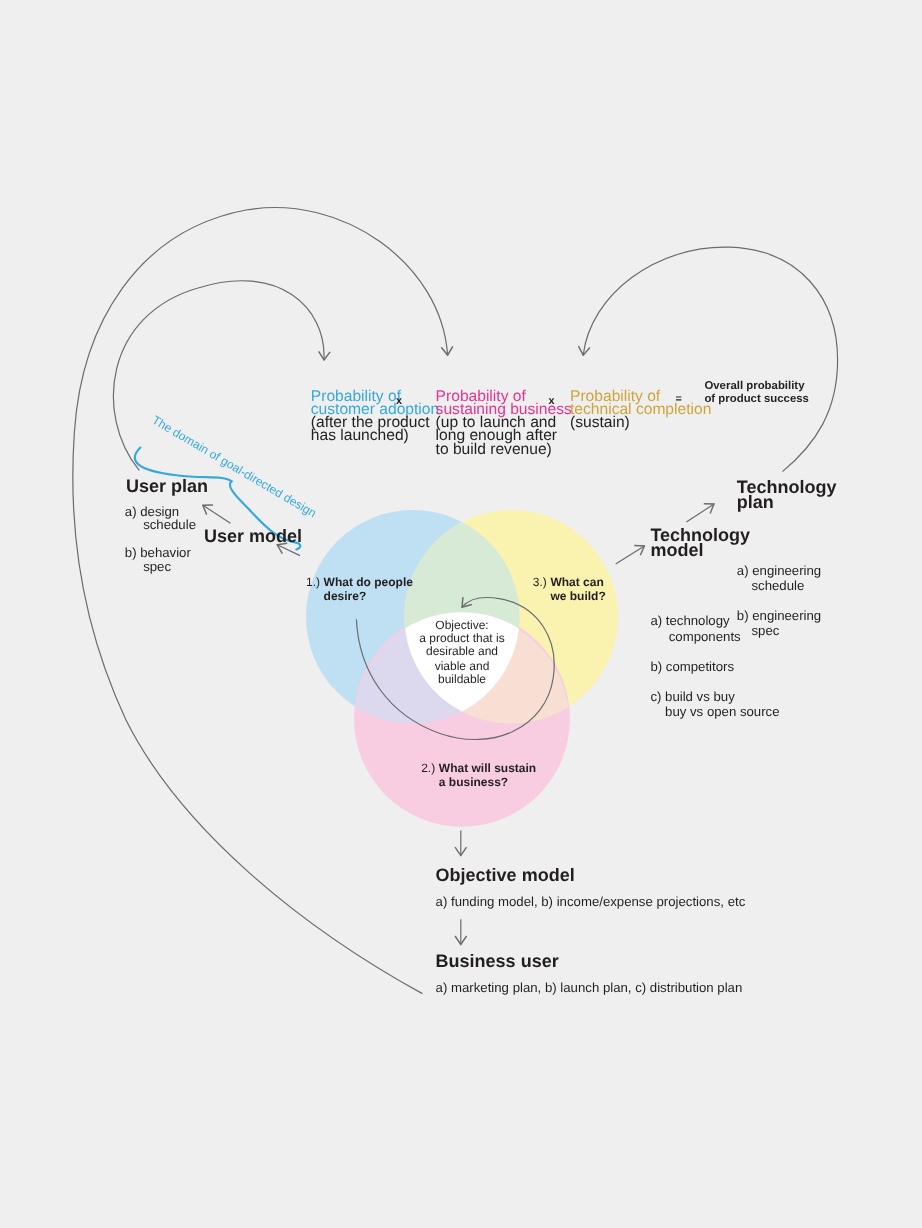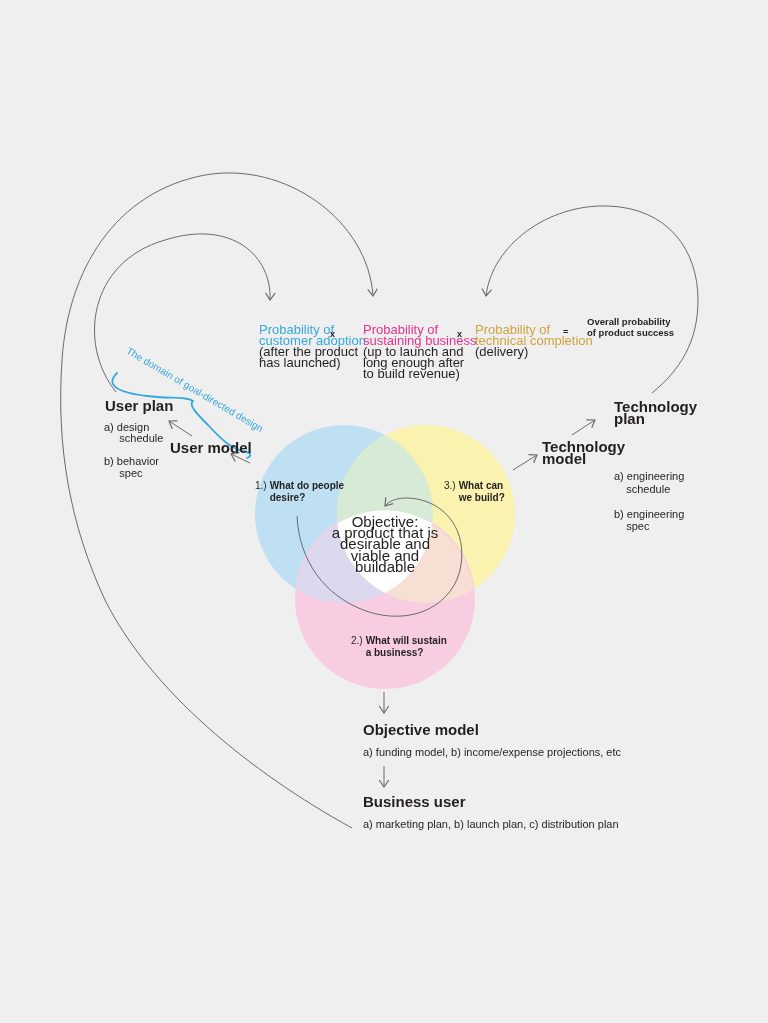--- a/index.html
+++ b/index.html
@@ -15,21 +15,21 @@
   .t2 .ftitle{color:var(--magenta);}
   .t3 .ftitle{color:var(--gold);}
   .op{position:absolute;font-size:9px;font-weight:bold;color:var(--ink);}
   .result{position:absolute;font-size:9.5px;font-weight:bold;line-height:11px;white-space:pre;color:var(--ink);}
   .domain-label{position:absolute;left:130px;top:345px;font-size:10px;color:var(--accent_blue);
     transform:rotate(30.5deg);transform-origin:0 0;white-space:pre;}
   .vlabel{position:absolute;display:flex;gap:3px;font-size:10px;line-height:11.5px;}
   .vnum{font-weight:normal;white-space:pre;}
   .vtxt{font-weight:bold;white-space:pre;}
   .objective{position:absolute;left:320px;top:516px;width:130px;text-align:center;
-    font-size:15px;line-height:11.2px;white-space:pre;}
+    font-size:10px;line-height:11.2px;white-space:pre;}
   .tech-body{line-height:12.6px;margin-top:37px;}
 </style>
 </head>
 <body>
 
 <div class="canvas">
 
   <svg class="overlay" width="768" height="1023" viewBox="0 0 768 1023">
     <defs>
       <marker id="ah" orient="auto" markerUnits="userSpaceOnUse" markerWidth="10" markerHeight="12" viewBox="-9 -6 10 12" refX="0" refY="0">
@@ -73,38 +73,45 @@
     <span class="ftitle">Probability of
 sustaining business</span>
     <span class="fnote">(up to launch and
 long enough after
 to build revenue)</span>
   </div>
   <span class="op" style="left:457px;top:329px">x</span>
   <div class="fterm t3" style="left:475px;top:324px">
     <span class="ftitle">Probability of
 technical completion</span>
-    <span class="fnote">(delivery)</span>
+    <span class="fnote">(sustain)</span>
   </div>
   <span class="op" style="left:563px;top:327px">=</span>
   <div class="result" style="left:587px;top:316px">Overall probability
 of product success</div>
 
   <div class="domain-label">The domain of goal-directed design</div>
 
   <div class="head" style="left:105px;top:400px">User plan</div>
   <div class="txt" style="left:104px;top:422px">a) design
      schedule
 
 b) behavior
      spec</div>
   <div class="head" style="left:170px;top:442px">User model</div>
 
   <div class="head" style="left:542px;top:441px">Technology
 model</div>
+  <div class="txt tech-body" style="left:542px;top:475px">a) technology
+     components
+
+b) competitors
+
+c) build vs buy
+    buy vs open source</div>
   <div class="head" style="left:614px;top:401px">Technology
 plan</div>
   <div class="txt tech-body" style="left:614px;top:433px">a) engineering
     schedule
 
 b) engineering
     spec</div>
 
   <div class="vlabel" style="left:255px;top:480px">
     <span class="vnum">1.)</span>

